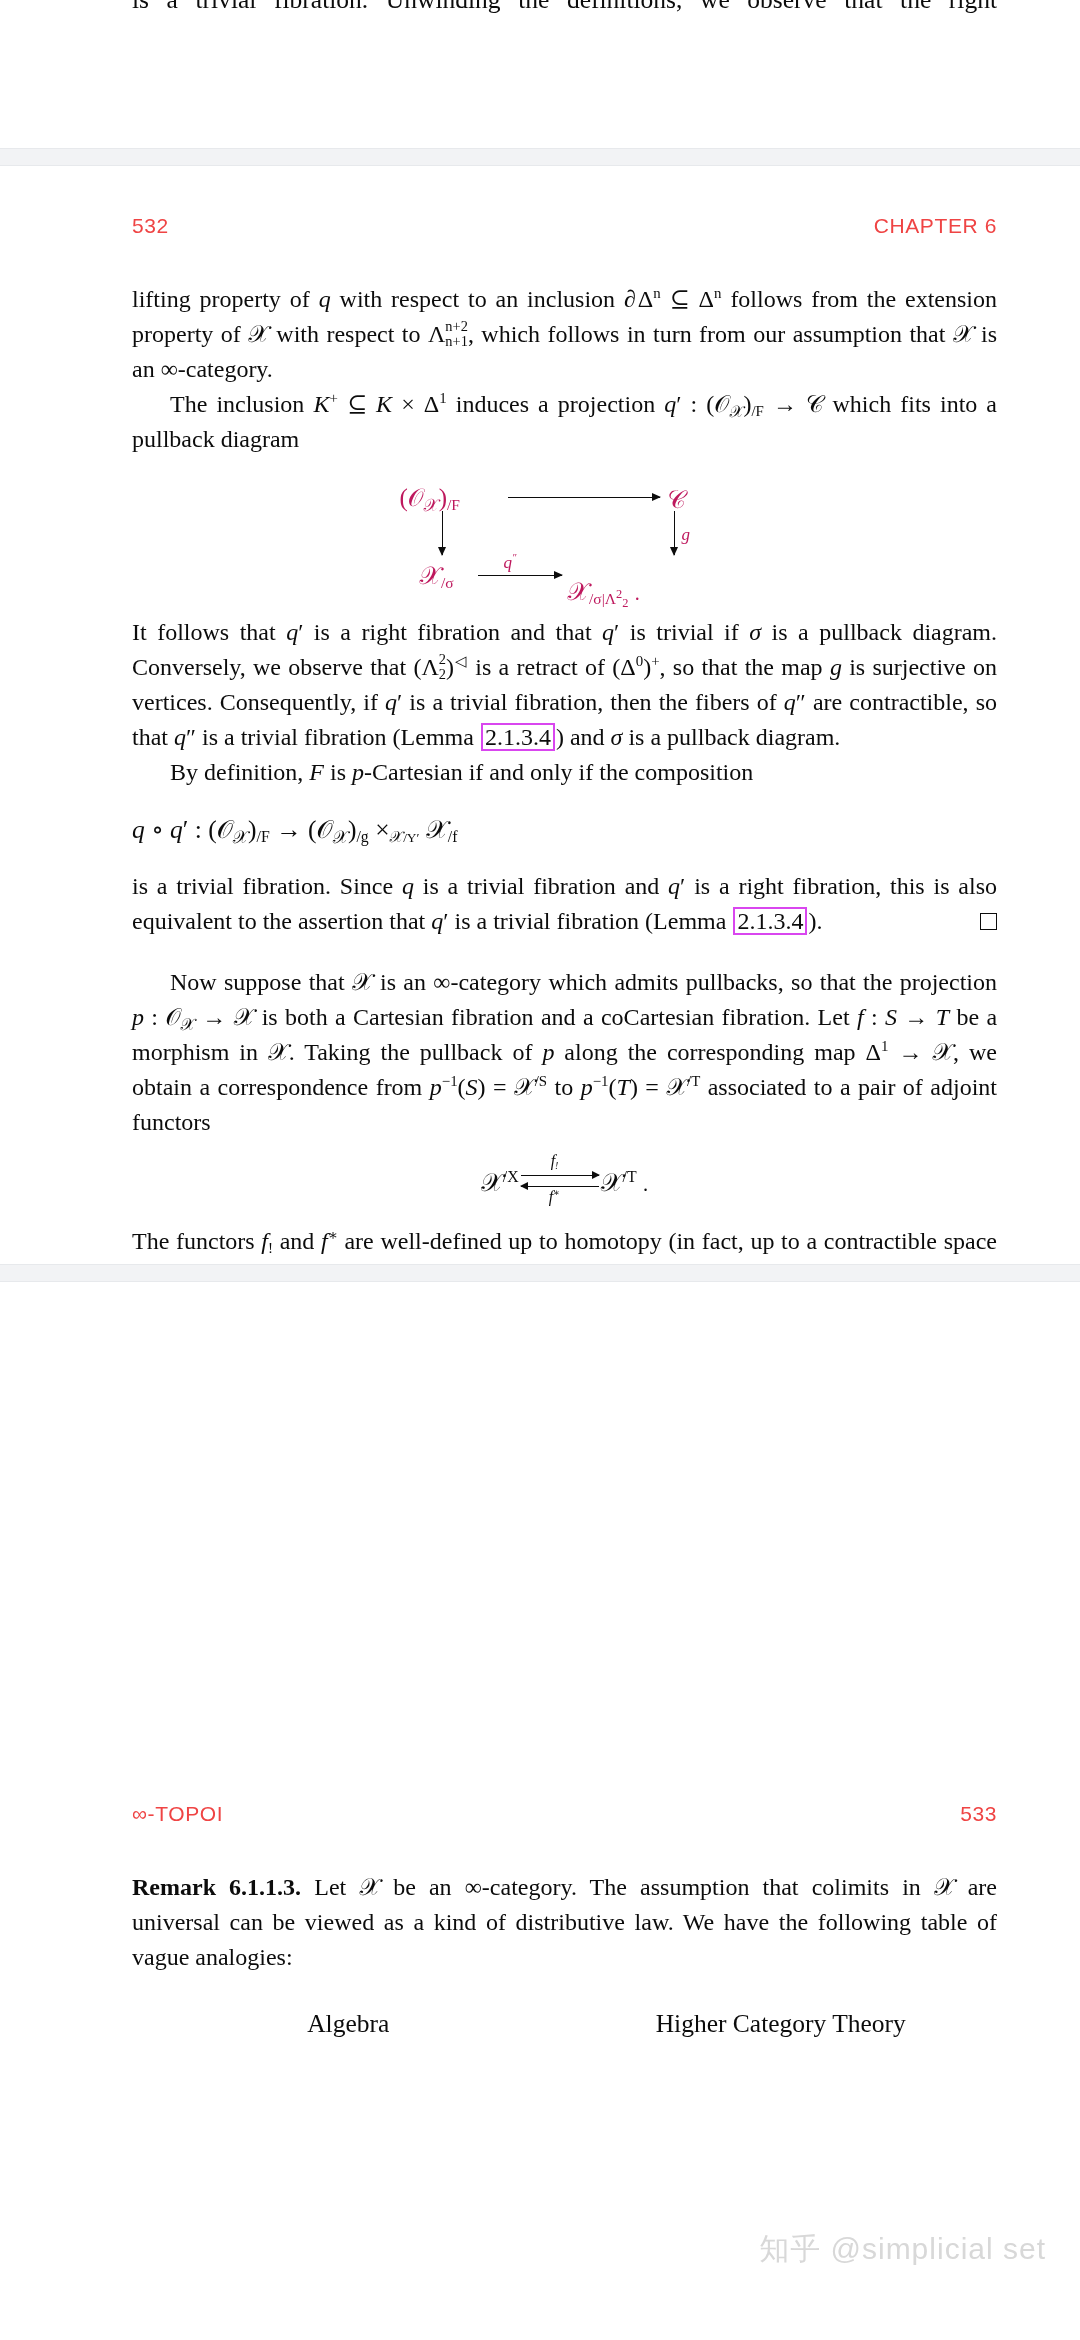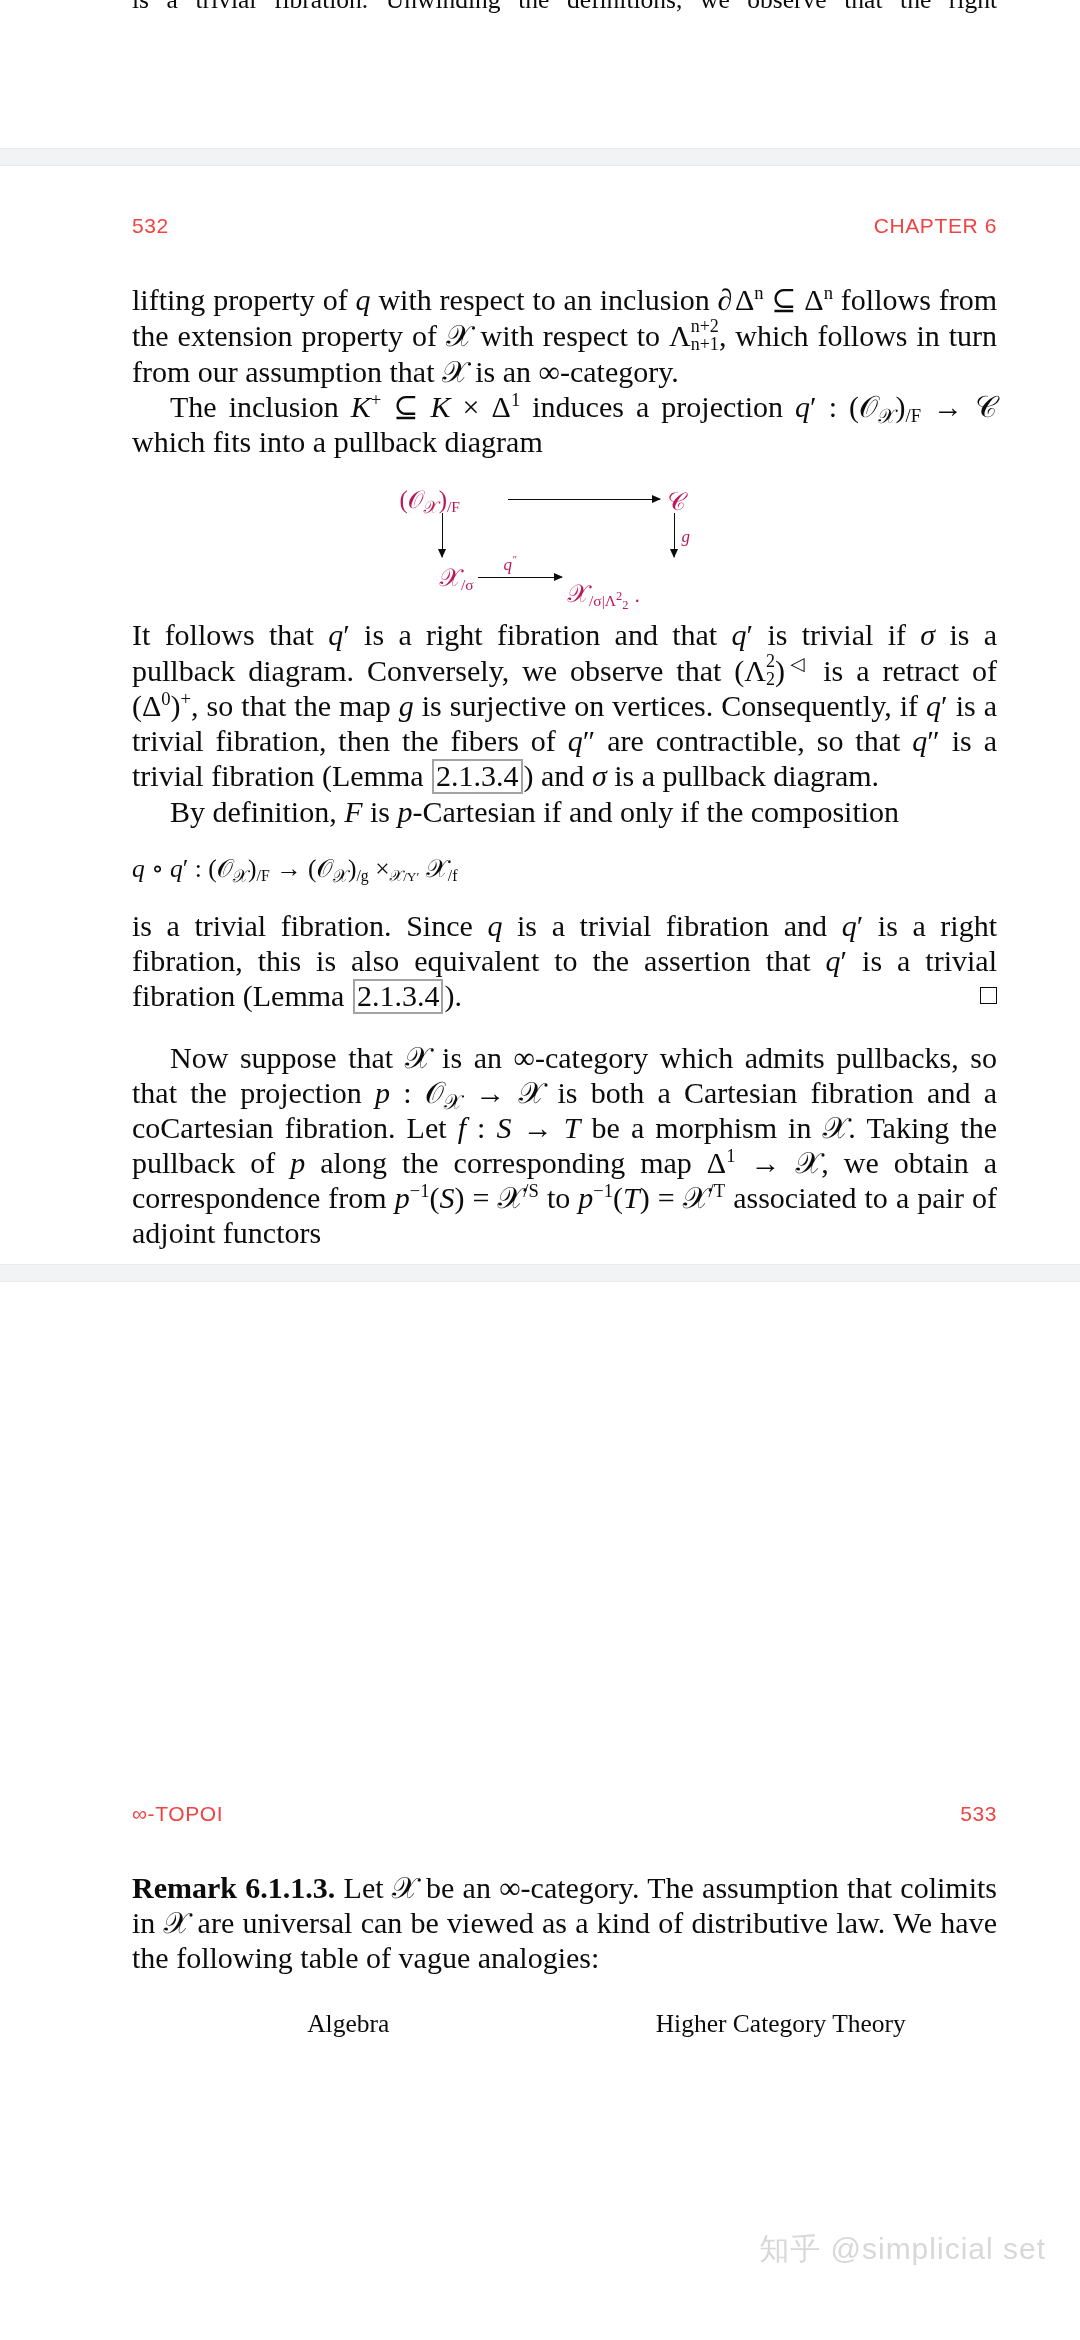--- a/index.html
+++ b/index.html
@@ -44,21 +44,21 @@
     color: #ef4444;
     margin-bottom: 44px;
   }
   .runhead .rh-left  { text-align: left; }
   .runhead .rh-right { text-align: right; }
   .rh-num { font-family: "Liberation Sans","DejaVu Sans",sans-serif; }
 
   
   p.body {
     margin: 0 0 0 0;
-    font-size: 30px;
+    font-size: 24px;
     line-height: 35px;
     text-align: justify;
     text-align-last: left;
     color: #0c0c0c;
     hyphens: none;
   }
   p.body.indent { text-indent: 38px; }
   p.body + p.body { margin-top: 0; }
   .gapbefore { margin-top: 26px !important; }
 
@@ -69,21 +69,21 @@
   .mi { font-style: italic; font-family: "Liberation Serif","DejaVu Serif",serif; }
   .cal { font-family: "DejaVu Serif", serif; font-style: normal; }
   .sup { font-size: 0.62em; vertical-align: super; line-height: 0; }
   .sub { font-size: 0.62em; vertical-align: -0.28em; line-height: 0; }
   .stack { display: inline-block; vertical-align: -0.25em;
            font-size: 0.6em; line-height: 1.02; text-align: left; }
   .stack span { display: block; }
 
   
   .reflink {
-    border: 2px solid #a3a3a3;
+    border: 2px solid #d946ef;
     padding: 0px 2px;
     color: #0c0c0c;
     text-decoration: none;
     display: inline-block;
     line-height: 1.02;
     margin: 0 1px;
   }
 
   
   .display {
@@ -99,21 +99,21 @@
   .cdwrap { display: flex; justify-content: center; margin: 26px 0 24px 0; }
   .cd {
     position: relative;
     width: 330px; height: 108px;
     font-size: 25px;
     color: #be185d;
   }
   .cd .node { position: absolute; white-space: nowrap; }
   .cd .nTL { left: 0px;   top: 0px; }
   .cd .nTR { left: 268px; top: 2px; }
-  .cd .nBL { left: 40px;  top: 78px; }
+  .cd .nBL { left: 20px;  top: 78px; }
   .cd .nBR { left: 168px; top: 94px; }
   .cd .arrow-h {
     position: absolute; height: 1px; background: #0c0c0c;
   }
   .cd .arrow-h::after {
     content: ""; position: absolute; right: -1px; top: -4px;
     border-left: 9px solid #0c0c0c;
     border-top: 4.5px solid transparent;
     border-bottom: 4.5px solid transparent;
   }

